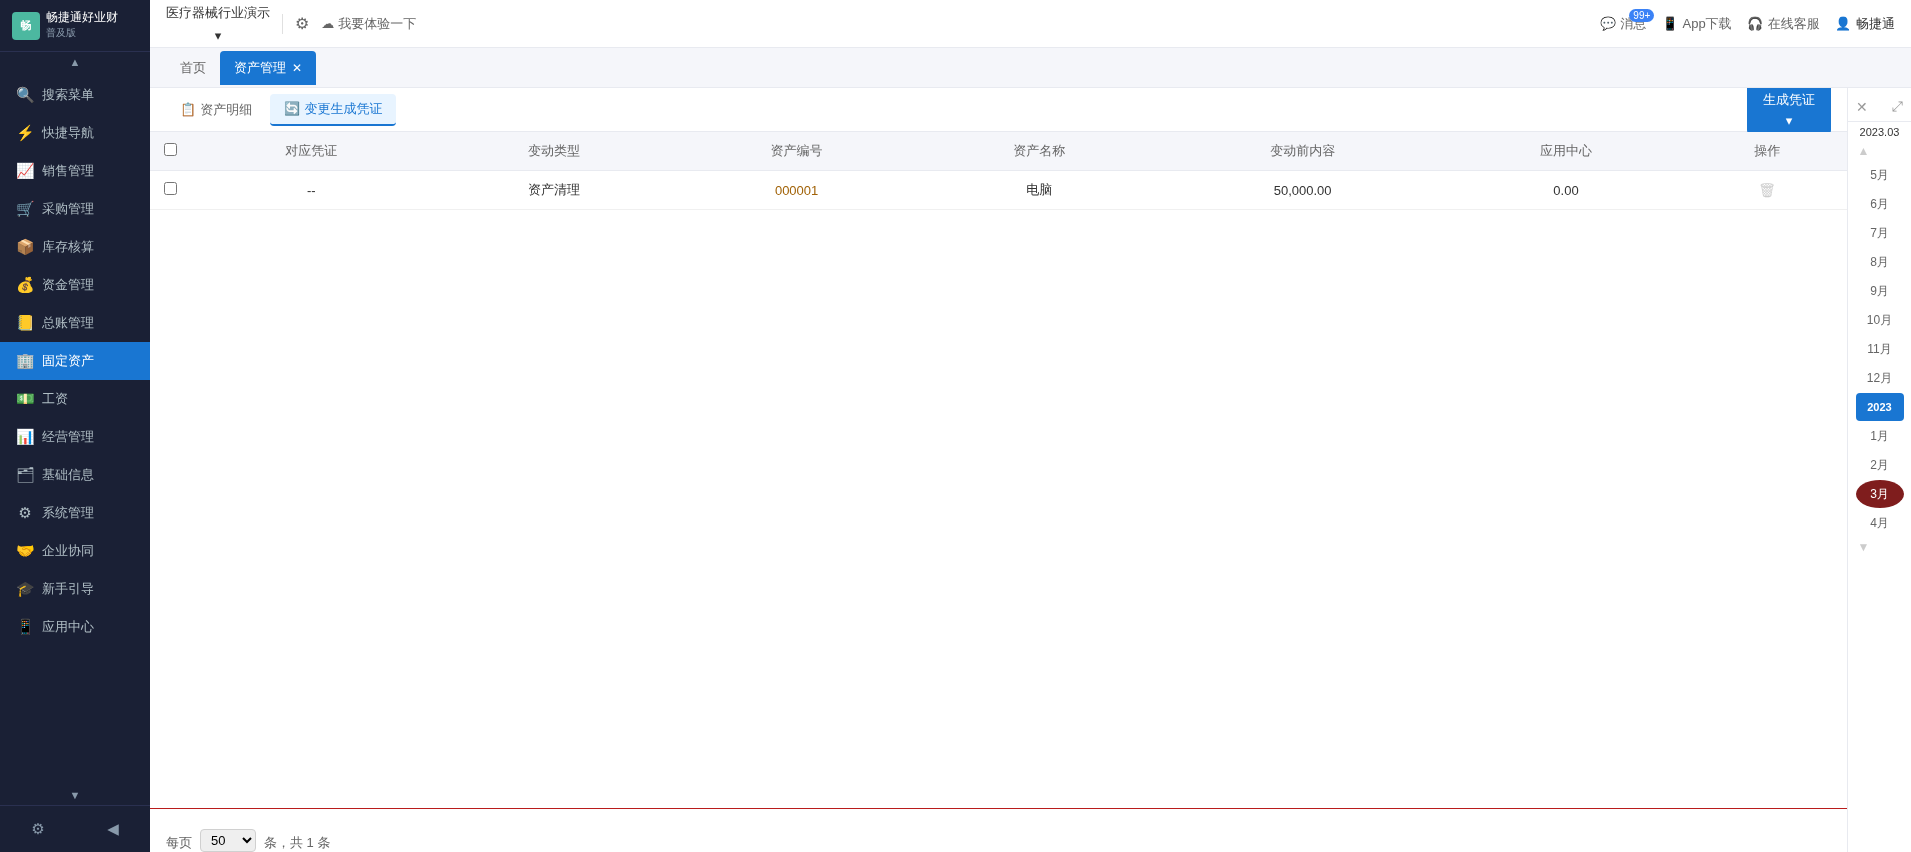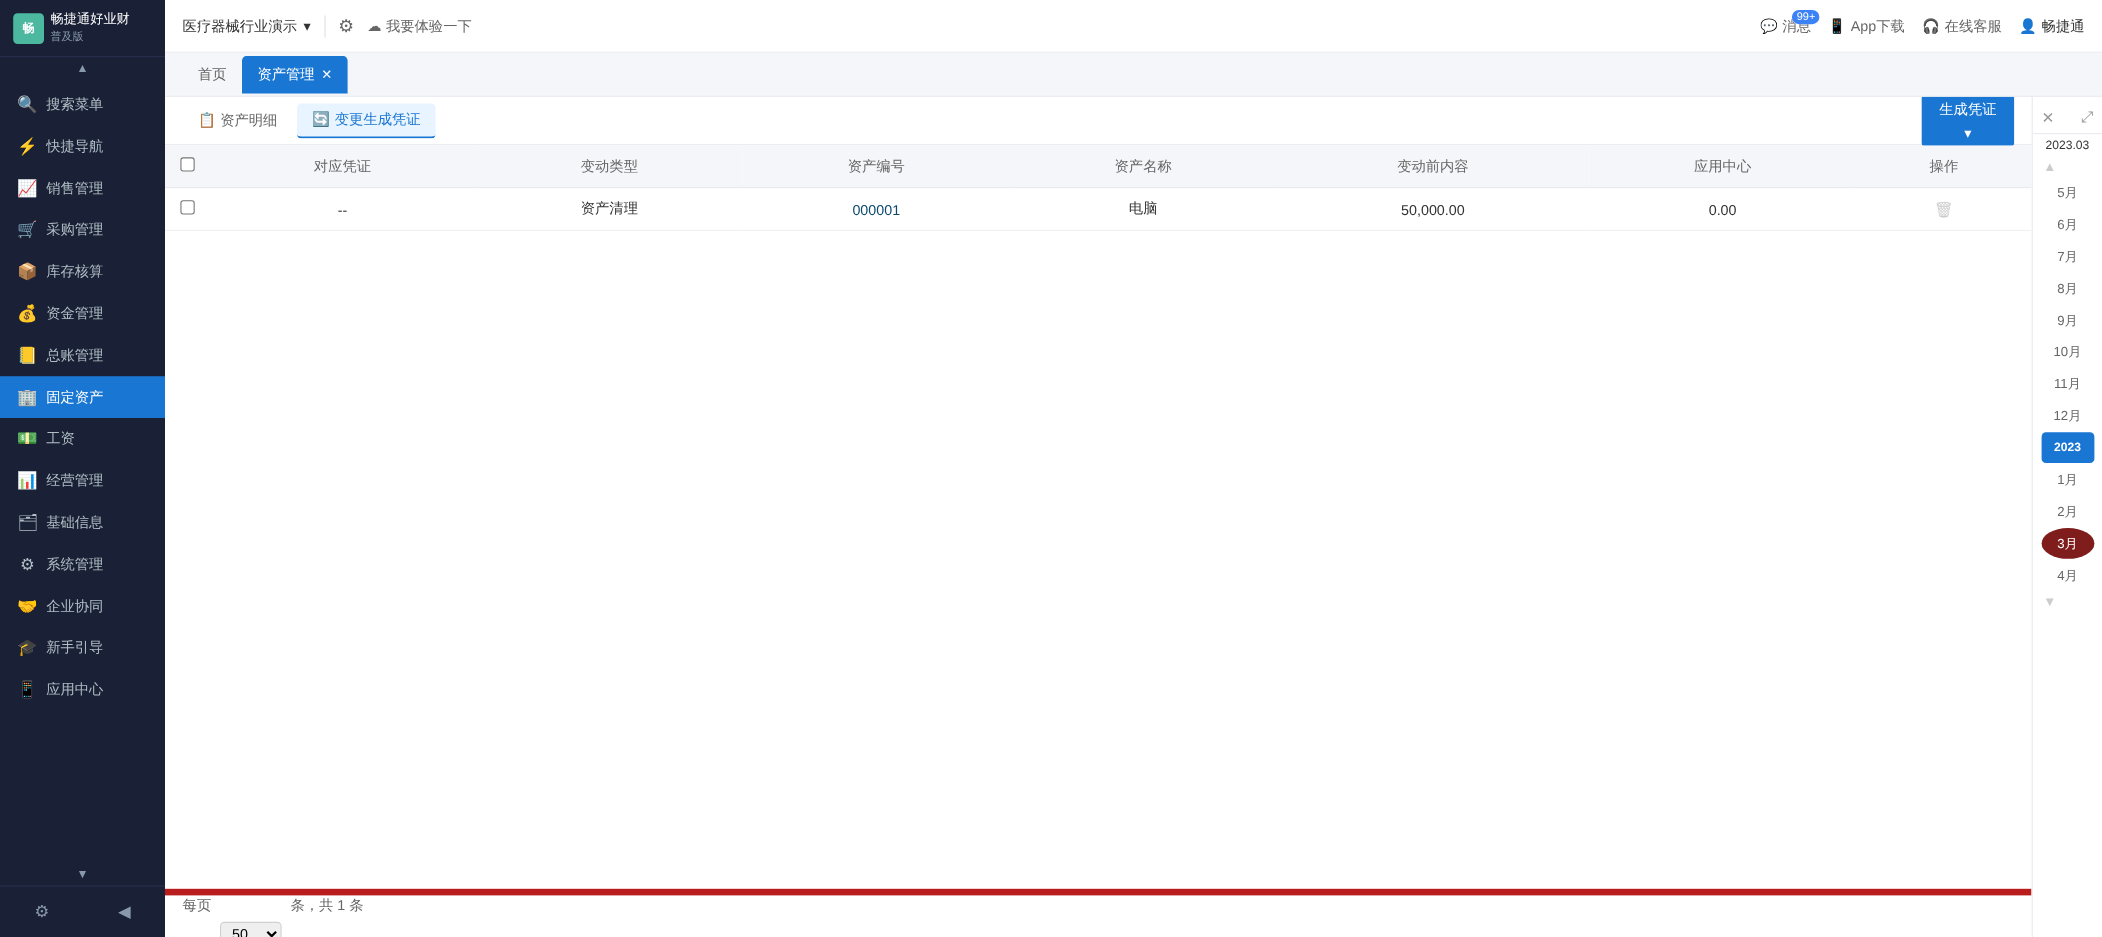--- a/index.html
+++ b/index.html
@@ -70,21 +70,21 @@
       border-bottom: 1px solid #e8eaf0;
       display: flex;
       align-items: center;
       padding: 0 16px;
       height: 48px;
       gap: 12px;
       flex-shrink: 0;
     }
     .topbar-company {
       display: flex; align-items: center; gap: 6px;
-      font-size: 13px; color: #333; cursor: pointer;
+      font-size: 13px; color: #333; cursor: pointer; flex-direction: column;
     }
     .topbar-divider { width: 1px; height: 20px; background: #e0e0e0; }
     .topbar-settings { color: #666; cursor: pointer; font-size: 16px; }
     .topbar-experience {
       display: flex; align-items: center; gap: 4px;
       color: #666; font-size: 13px; cursor: pointer;
     }
     .topbar-right {
       margin-left: auto;
       display: flex; align-items: center; gap: 16px;
@@ -204,23 +204,23 @@
       border-bottom: 1px solid #f0f0f0;
       color: #333;
     }
     .checkbox-cell { width: 40px; }
     input[type="checkbox"] { cursor: pointer; }
 
     
     .pagination {
       height: 44px;
       display: flex;
-      align-items: flex-start;
+      align-items: flex-end;
       padding: 0 16px;
-      border-top: 6px solid #b91c1c;
+      border-top: 1px solid #b91c1c;
       gap: 8px;
       font-size: 13px;
       color: #666;
     }
     .page-size-select {
       border: 1px solid #d0d0d0;
       border-radius: 4px;
       padding: 2px 6px;
       font-size: 13px;
       margin-top: 24px;
@@ -449,21 +449,21 @@
               <th><span>操作</span></th>
             </tr>
           </thead>
           <tbody id="table-body">
           <tr>
       <td class="checkbox-cell">
         <input type="checkbox" style="">
       </td>
       <td>--</td>
       <td>资产清理</td>
-      <td style="color:#0c4a6e;">000001</td>
+      <td style="color:#a16207;">000001</td>
       <td>电脑</td>
       <td>50,000.00</td>
       <td>0.00</td>
       <td>
         <span class="delete-icon">🗑</span>
       </td>
     </tr>
             </tbody>
         </table>
       </div>

